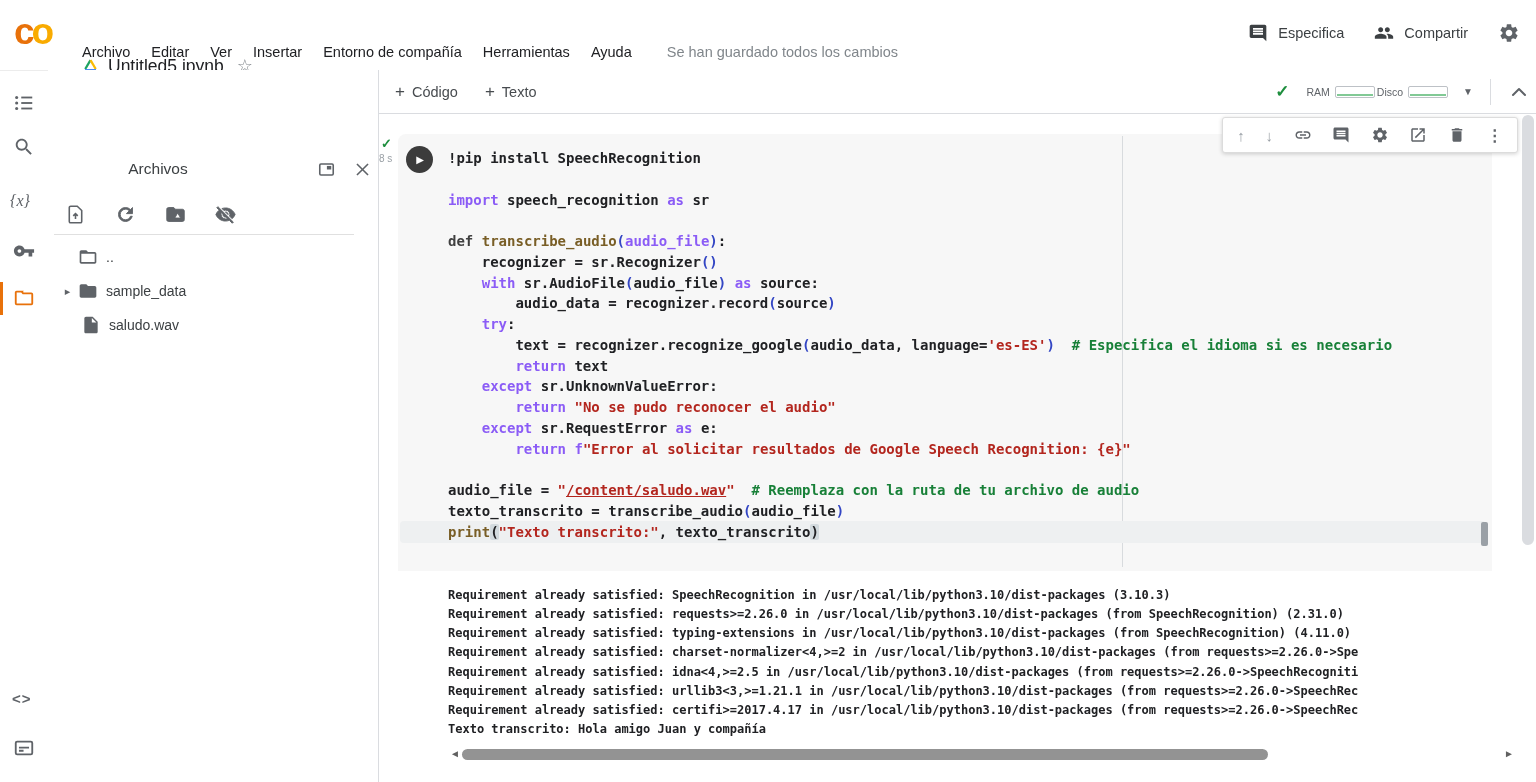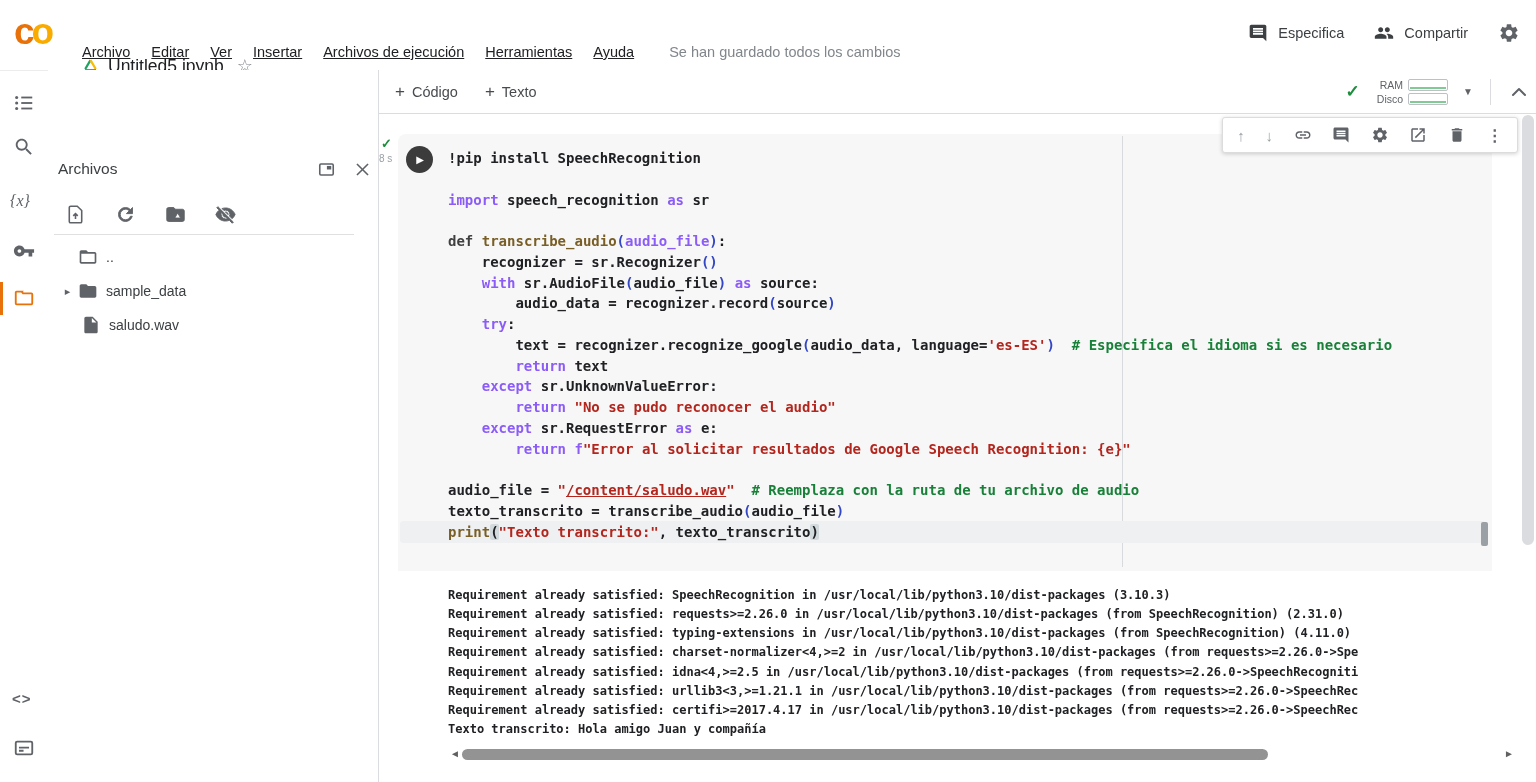--- a/index.html
+++ b/index.html
@@ -7,52 +7,52 @@
        font-family:"Liberation Sans",sans-serif;color:#202124;}
   svg{display:block;}
   
   .header{position:absolute;left:0;top:0;width:1536px;height:70px;background:#fff;border-bottom:1px solid #ececec;}
   .logo{position:absolute;left:14px;top:8px;font-size:37px;font-weight:800;letter-spacing:-3px;line-height:48px;}
   .logo .c1{color:#E8710A;}.logo .c2{color:#F9AB00;}
   .title-row{position:absolute;left:82px;top:11px;display:flex;align-items:center;gap:9px;margin-top:44px;}
   .doc-title{font-size:17.5px;color:#202124;}
   .star{font-size:18px;color:#80868b;margin-left:4px;}
   .menu-row{position:absolute;left:82px;top:44px;display:flex;gap:21px;font-size:14.5px;color:#202124;white-space:nowrap;}
-  .menu-item{cursor:default;text-decoration:underline;}
+  .menu-item{cursor:default;}
   .save-status{color:#80868b;margin-left:14px;}
   .header-right{position:absolute;right:16px;top:22px;display:flex;align-items:center;gap:30px;font-size:14.5px;color:#3c4043;}
   .hbtn{display:flex;align-items:center;gap:10px;}
   .icon20{width:20px;height:20px;fill:#3c4043;}
   .icon22{width:22px;height:22px;fill:#5f6368;}
   
   .rail-icon{position:absolute;left:13px;width:22px;height:22px;color:#5f6368;fill:#5f6368;}
   .rail-text{position:absolute;left:10px;color:#5f6368;}
   .active-bar{position:absolute;left:0;top:282px;width:3px;height:33px;background:#E8710A;}
   
   .files-panel{position:absolute;left:48px;top:70px;width:330px;bottom:0;background:#fff;}
-  .panel-title{position:absolute;left:10px;top:90px;font-size:15.5px;font-weight:500;color:#3c4043;width:200px;}
+  .panel-title{position:absolute;left:10px;top:90px;font-size:15.5px;font-weight:500;color:#3c4043;width:200px;text-align:center;}
   .panel-actions{position:absolute;top:90px;right:6px;display:flex;gap:17px;align-items:center;}
   .pa-icon{width:19px;height:19px;fill:#5f6368;stroke:#5f6368;}
   .files-toolbar{position:absolute;top:134px;left:17px;display:flex;gap:29px;}
   .ft-icon{width:21px;height:21px;fill:#5f6368;stroke:#5f6368;}
   .files-divider{position:absolute;top:164px;left:6px;width:300px;height:1px;background:#e0e0e0;}
   .tree{position:absolute;top:170px;left:0;right:0;}
   .tree-row{height:34px;display:flex;align-items:center;font-size:14px;color:#3c4043;padding-left:9px;}
   .twisty{width:21px;text-align:center;font-size:11px;color:#5f6368;}
   .tree-icon{width:20px;height:20px;fill:#5f6368;}
   .tree-label{margin-left:8px;}
   .panel-border{position:absolute;left:378px;top:70px;bottom:0;width:1px;background:#dadce0;}
   
   .nb-toolbar{position:absolute;left:379px;top:70px;right:0;height:43px;border-bottom:1px solid #dadce0;background:#fff;}
   .add-btns{position:absolute;left:16px;top:0;height:100%;display:flex;gap:27px;align-items:center;color:#474b4f;font-size:14.5px;}
   .add-btn{display:flex;align-items:center;gap:7px;cursor:default;}
   .plus{font-size:17px;color:#474b4f;}
   .tb-right{position:absolute;right:6px;top:0;height:100%;display:flex;align-items:center;gap:9px;}
   .big-check{color:#1E8E3E;font-size:17px;font-weight:bold;margin-right:8px;}
-  .res-meter{display:flex;flex-direction:column;gap:2px;align-items:flex-end;}
+  .res-meter{display:flex;flex-direction:row;gap:2px;align-items:flex-end;}
   .res-row{display:flex;align-items:center;gap:5px;font-size:10.5px;color:#5f6368;}
   .meter{width:38px;height:10px;border:1px solid #bdc1c6;border-radius:2px;position:relative;background:#fff;}
   .meter::after{content:'';position:absolute;left:1px;right:1px;bottom:1px;height:2px;background:#81c995;}
   .caret{font-size:10px;color:#5f6368;margin-left:6px;}
   .vdiv{width:1px;height:26px;background:#dadce0;margin:0 8px;}
   .chev-up{width:22px;height:22px;stroke:#5f6368;fill:none;stroke-width:2;}
   
   .cell-toolbar{position:absolute;left:1222px;top:117px;width:286px;height:34px;background:#fff;
     border:1px solid #dcdcdc;border-radius:3px;box-shadow:0 1px 4px rgba(0,0,0,.18);
     display:flex;align-items:center;justify-content:space-around;padding:0 4px;z-index:5;}
@@ -103,21 +103,21 @@
       </svg>
       <span class="doc-title">Untitled5.ipynb</span>
       <span class="star">☆</span>
     </div>
 
     <div class="menu-row" id="menu-row">
         <span class="menu-item">Archivo</span>
         <span class="menu-item">Editar</span>
         <span class="menu-item">Ver</span>
         <span class="menu-item">Insertar</span>
-        <span class="menu-item">Archivos de ejecución</span>
+        <span class="menu-item">Entorno de compañía</span>
         <span class="menu-item">Herramientas</span>
         <span class="menu-item">Ayuda</span>
         <span class="save-status">Se han guardado todos los cambios</span>
       </div>
 
     <div class="header-right">
       <div class="hbtn">
         <svg class="icon20" viewBox="0 0 24 24">
           <path d="M21.99 4c0-1.1-.89-2-1.99-2H4c-1.1 0-2 .9-2 2v12c0 1.1.9 2 2 2h14l4 4-.01-18zM18 14H6v-2h12v2zm0-3H6V9h12v2zm0-3H6V6h12v2z"></path>
         </svg>

